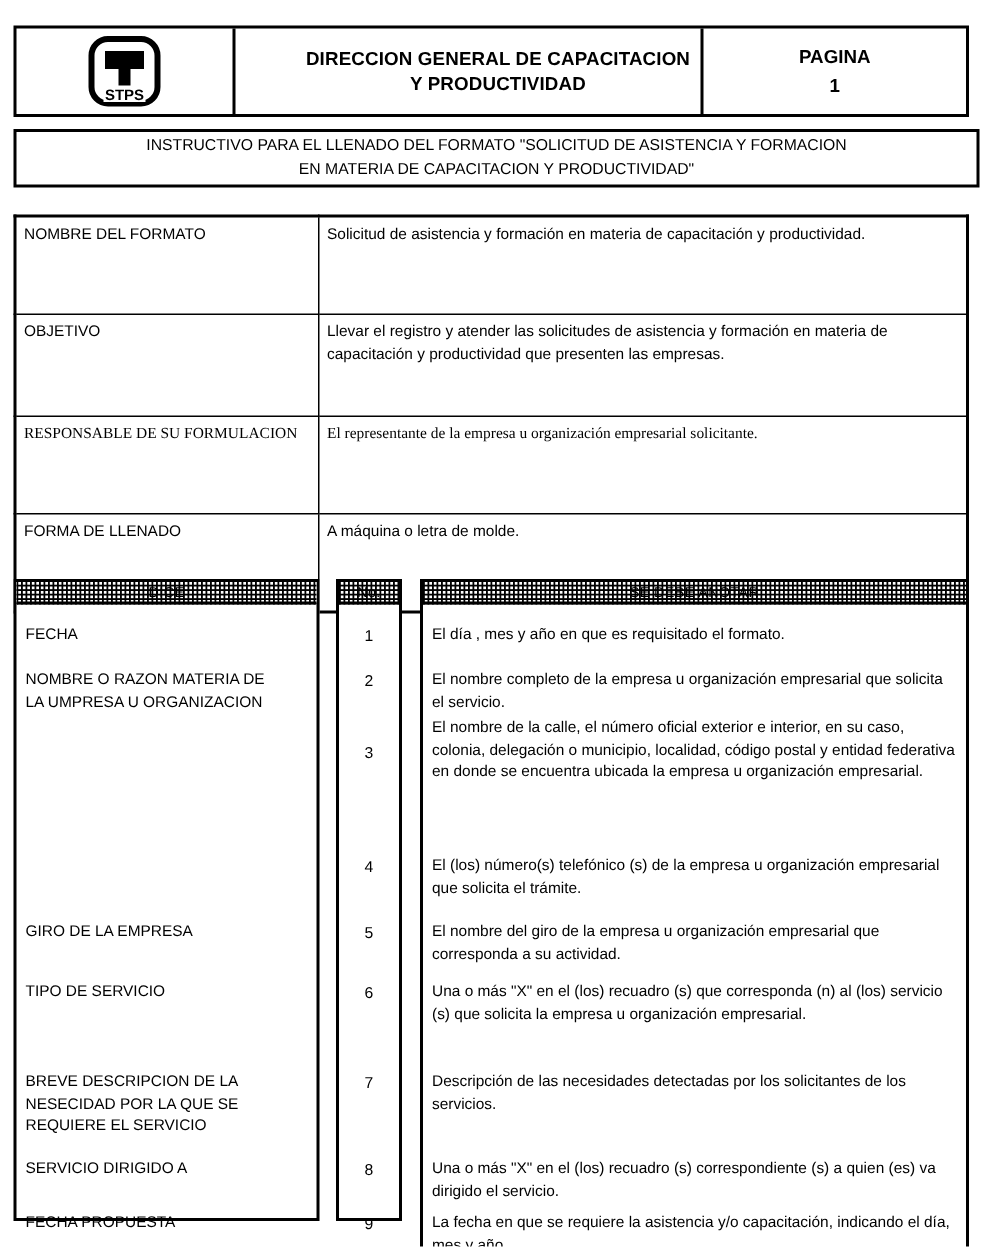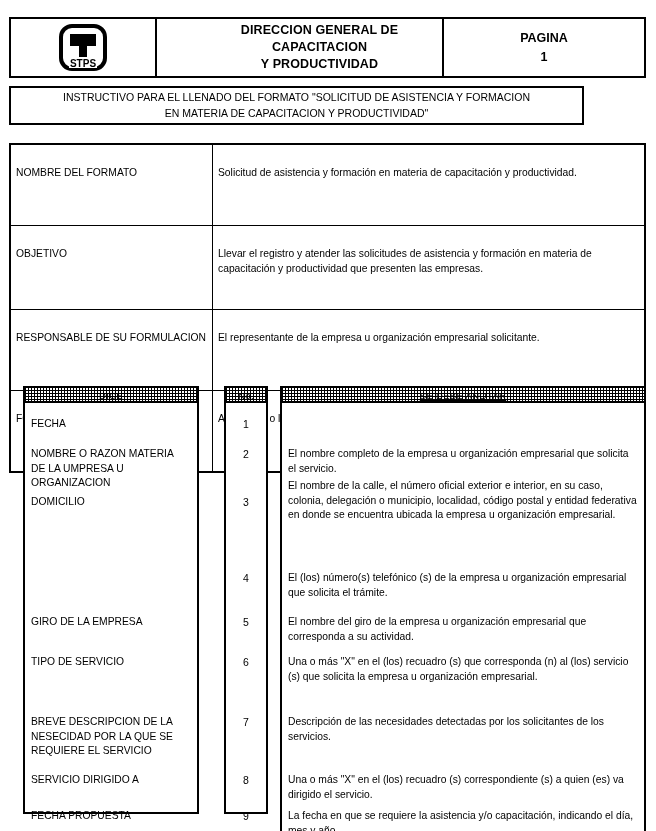--- a/index.html
+++ b/index.html
@@ -45,21 +45,21 @@
     display: flex;
     align-items: center;
     justify-content: center;
     text-align: center;
   }
   #logo-cell {
     width: 146px;
     border-right: 2px solid #000;
   }
   #title-cell {
-    width: 287px;
+    width: 312px;
     border-right: 2px solid #000;
     font-size: 12.5px;
     font-weight: bold;
     line-height: 1.35;
     letter-spacing: 0.1px;
     padding-left: 40px;
   }
   #page-cell {
     flex: 1;
     font-size: 12.5px;
@@ -68,21 +68,21 @@
     border-radius: 10px;
   }
 
   
   .logo-svg { display: block; }
 
   
   #banner {
     left: 9px;
     top: 86px;
-    width: 575px;
+    width: 644px;
     height: 39px;
     display: flex;
     align-items: center;
     justify-content: center;
   }
   #banner .bannertext {
     font-size: 10.5px;
     font-weight: normal;
     text-align: center;
     line-height: 1.45;
@@ -93,29 +93,29 @@
   #info-table {
     left: 9px;
     top: 143px;
     width: 637px;
     height: 225px;
     table-layout: fixed;
   }
   #info-table td {
     border: 1px solid #000;
     vertical-align: top;
-    padding: 21px 5px 4px 5px;
+    padding: 5px 5px 4px 5px;
     font-size: 10.3px;
     line-height: 1.45;
   }
   #info-table td.k { width: 191px; }
   #info-table td.v { width: auto; border-radius: 27px; }
   #info-table tr.r1 td { height: 55px; }
   #info-table tr.r2 td { height: 58px; }
-  #info-table tr.r3 td { height: 55px; }
+  #info-table tr.r3 td { height: 55px; font-family: Liberation Serif, serif; }
   #info-table tr.r4 td { height: 55px; }
 
   
   .hatch-head {
     background-color: #ffffff;
     background-image:
       repeating-linear-gradient(
         0deg,
         #000 0px, #000 1px,
         transparent 1px, transparent 3px
@@ -152,23 +152,23 @@
     display: block;
     text-align: center;
     font-size: 9.5px;
     font-weight: normal;
     line-height: 15px;
     letter-spacing: 0.3px;
     color: #000;
   }
 
   #dice-table {
-    left: 23px;
+    left: 9px;
     top: 386px;
-    width: 176px;
+    width: 204px;
     height: 428px;
   }
   #no-table {
     left: 224px;
     top: 386px;
     width: 44px;
     height: 428px;
   }
   #anotar-table {
     left: 280px;
@@ -263,21 +263,20 @@
     </tbody>
   </table>
 
   <div class="tbl" id="dice-table">
     <div class="hatch-head">
       <span class="ht">DICE</span>
     </div>
     <div class="colbody">
       <div class="rowline" style="top:14px">FECHA</div>
       <div class="rowline" style="top:44px">NOMBRE O RAZON MATERIA DE LA UMPRESA U ORGANIZACION</div>
-      <div class="rowline" style="top:92px">DOMICILIO</div>
       <div class="rowline" style="top:212px">GIRO DE LA EMPRESA</div>
       <div class="rowline" style="top:252px">TIPO DE SERVICIO</div>
       <div class="rowline" style="top:312px">BREVE DESCRIPCION DE LA NESECIDAD POR LA QUE SE REQUIERE EL SERVICIO</div>
       <div class="rowline" style="top:370px">SERVICIO DIRIGIDO A</div>
       <div class="rowline" style="top:406px">FECHA PROPUESTA</div>
     </div>
   </div>
 
   <div class="tbl" id="no-table">
     <div class="hatch-head">
@@ -294,20 +293,21 @@
       <div class="rowline" style="top:370px">8</div>
       <div class="rowline" style="top:406px">9</div>
     </div>
   </div>
 
   <div class="tbl" id="anotar-table">
     <div class="hatch-head">
       <span class="ht">SE DEBE ANOTAR</span>
     </div>
     <div class="colbody">
+      <div class="rowline" style="top:14px">El día , mes y año en que es requisitado el formato.</div>
       <div class="rowline" style="top:44px">El nombre completo de la empresa u organización empresarial que solicita el servicio.</div>
       <div class="rowline" style="top:76px">El nombre de la calle, el número oficial exterior e interior, en su caso, colonia, delegación o municipio, localidad, código postal y entidad federativa en donde se encuentra ubicada la empresa u organización empresarial.</div>
       <div class="rowline" style="top:168px">El (los) número(s) telefónico (s) de la empresa u organización empresarial que solicita el trámite.</div>
       <div class="rowline" style="top:212px">El nombre del giro de la empresa u organización empresarial que corresponda a su actividad.</div>
       <div class="rowline" style="top:252px">Una o más "X" en el (los) recuadro (s) que corresponda (n) al (los) servicio (s) que solicita la empresa u organización empresarial.</div>
       <div class="rowline" style="top:312px">Descripción de las necesidades detectadas por los solicitantes de los servicios.</div>
       <div class="rowline" style="top:370px">Una o más "X" en el (los) recuadro (s) correspondiente (s) a quien (es) va dirigido el servicio.</div>
       <div class="rowline" style="top:406px">La fecha en que se requiere la asistencia y/o capacitación, indicando el día, mes y año.</div>
     </div>
   </div>

